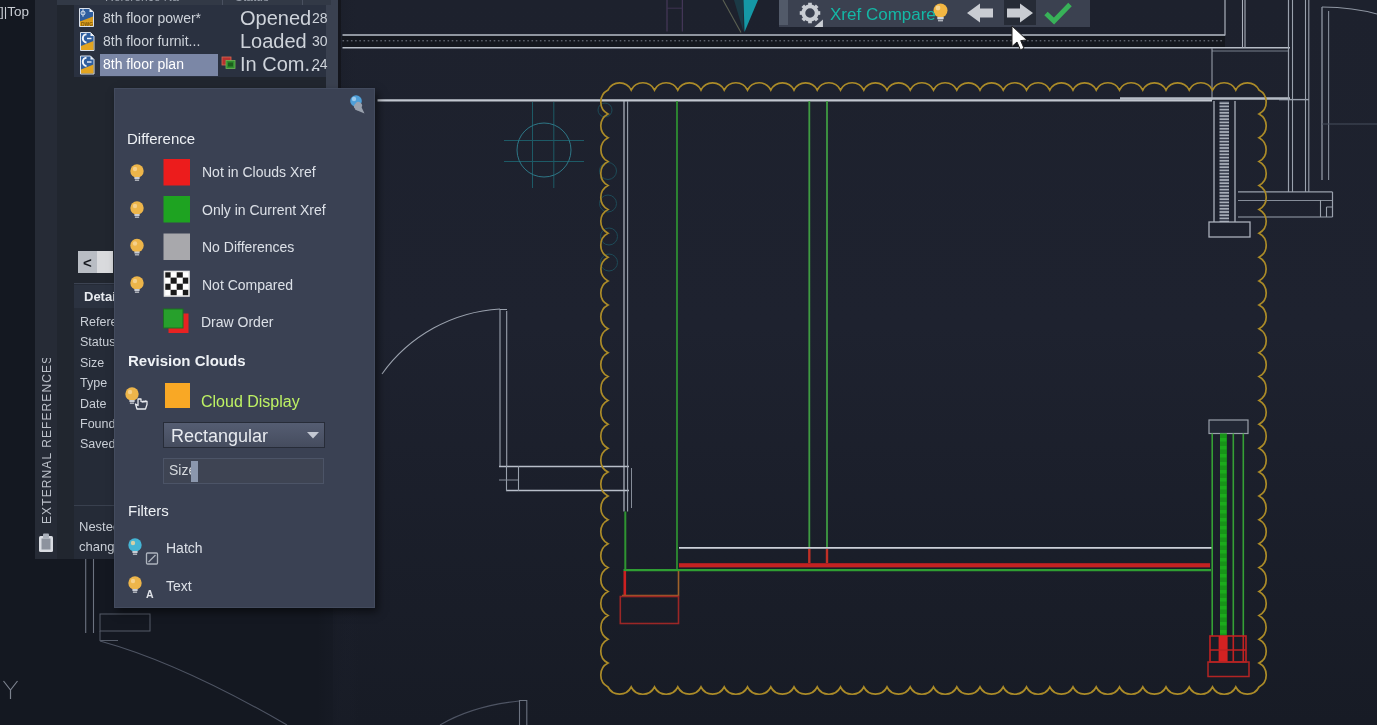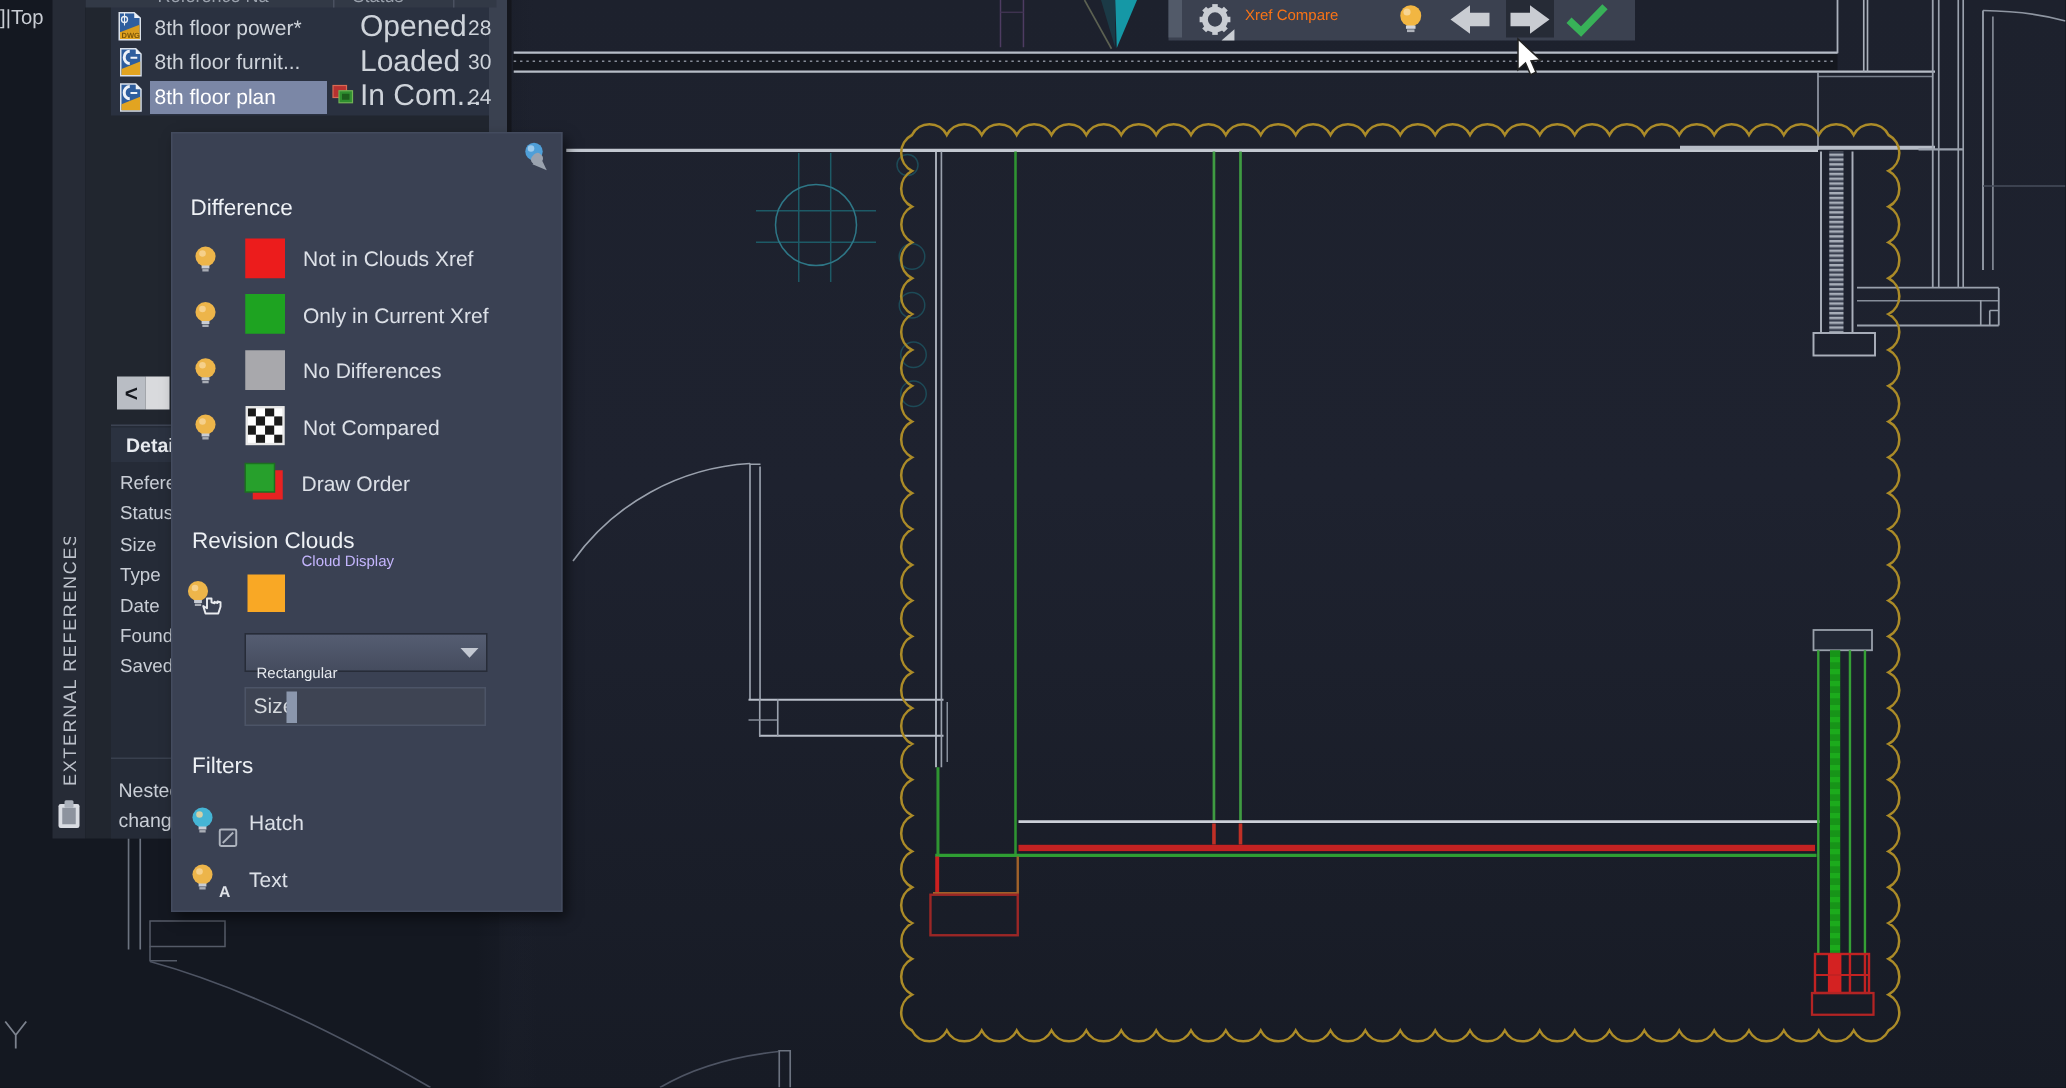--- a/index.html
+++ b/index.html
@@ -297,24 +297,24 @@
  <rect x="18.4" y="501" width="5.2" height="2" fill="#c8ccd4"></rect>
  <rect x="18.9" y="503.4" width="4.2" height="1.6" fill="#a9adb5"></rect>
  <text x="32" y="510" font-size="10.5" font-weight="bold" fill="#dfe2e8" font-family="Liberation Sans">A</text>
 </svg>
 <div style="position:absolute;left:127px;top:130px;font-size:15px;font-weight:normal;color:#eef1f5;z-index:6">Difference</div>
 <div style="position:absolute;left:202px;top:164px;font-size:14px;color:#dce0e7;z-index:6">Not in Clouds Xref</div>
 <div style="position:absolute;left:202px;top:201.5px;font-size:14px;color:#dce0e7;z-index:6">Only in Current Xref</div>
 <div style="position:absolute;left:202px;top:239px;font-size:14px;color:#dce0e7;z-index:6">No Differences</div>
 <div style="position:absolute;left:202px;top:276.5px;font-size:14px;color:#dce0e7;z-index:6">Not Compared</div>
 <div style="position:absolute;left:201px;top:313.5px;font-size:14px;color:#dce0e7;z-index:6">Draw Order</div>
-<div style="position:absolute;left:128px;top:352px;font-size:15px;font-weight:normal;color:#eef1f5;z-index:6">Revision Clouds</div>
-<div style="position:absolute;left:201px;top:369px;font-size:10px;color:#c4b5fd;z-index:6">Cloud Display</div>
+<div style="position:absolute;left:128px;top:352px;font-size:15px;font-weight:bold;color:#eef1f5;z-index:6">Revision Clouds</div>
+<div style="position:absolute;left:201px;top:393px;font-size:16px;color:#bef264;z-index:6">Cloud Display</div>
 <div style="position:absolute;left:163px;top:421.5px;width:162px;height:26px;background:linear-gradient(#555d72,#454c5e);border:1px solid #272c38;box-sizing:border-box;z-index:6"></div>
-<div style="position:absolute;left:171px;top:444px;font-size:10px;color:#e7eaef;z-index:7">Rectangular</div>
+<div style="position:absolute;left:171px;top:426px;font-size:18px;color:#e7eaef;z-index:7">Rectangular</div>
 <svg width="14" height="8" style="position:absolute;left:306px;top:431px;z-index:7">
     <polygon points="1,1 13,1 7,7.5" fill="#c3c8d2"></polygon>
   </svg>
 <div style="position:absolute;left:163px;top:457.5px;width:161px;height:26.5px;background:#3e4453;border:1px solid #4c5467;box-sizing:border-box;z-index:6"></div>
 <div style="position:absolute;left:169px;top:461.5px;font-size:14px;color:#d6dade;z-index:7">Size</div>
 <div style="position:absolute;left:190.5px;top:460.5px;width:7.5px;height:21px;background:#8b97ad;z-index:8"></div>
 <div style="position:absolute;left:128px;top:502px;font-size:15px;font-weight:normal;color:#eef1f5;z-index:6">Filters</div>
 <div style="position:absolute;left:166px;top:539.5px;font-size:14px;color:#dce0e7;z-index:6">Hatch</div>
 <div style="position:absolute;left:166px;top:577.5px;font-size:14px;color:#dce0e7;z-index:6">Text</div>
 
@@ -342,17 +342,17 @@
  <circle cx="148" cy="8" r="2.4" fill="#f8daa0" opacity="0.85"></circle>
  <rect x="147.3" y="17" width="6.4" height="2.2" fill="#d0d4da"></rect>
  <rect x="148" y="19.6" width="5" height="1.8" fill="#aeb2ba"></rect>
 
  <polygon points="177,13 190,3.5 190,8.5 203,8.5 203,17.5 190,17.5 190,22.5" fill="#c9ccd2"></polygon>
 
  <polygon points="243,13 230,3.5 230,8.5 217,8.5 217,17.5 230,17.5 230,22.5" fill="#c9ccd2"></polygon>
 
  <path d="M256 13.5 L264 21 L280 4.5" fill="none" stroke="#38b158" stroke-width="4.9"></path>
 </svg>
-<div style="position:absolute;left:830px;top:5px;font-size:10px;color:#f97316;z-index:10">Xref Compare</div>
+<div style="position:absolute;left:830px;top:5px;font-size:17px;color:#14b8a6;z-index:10">Xref Compare</div>
 
 <svg width="30" height="34" style="position:absolute;left:1008px;top:24px;z-index:20">
  <polygon points="4,2 4,22.5 9,18 12.4,25.8 16,24.2 12.7,16.6 19,16 " fill="#fff" stroke="#222" stroke-width="1"></polygon>
 </svg>
 
 </body></html>

